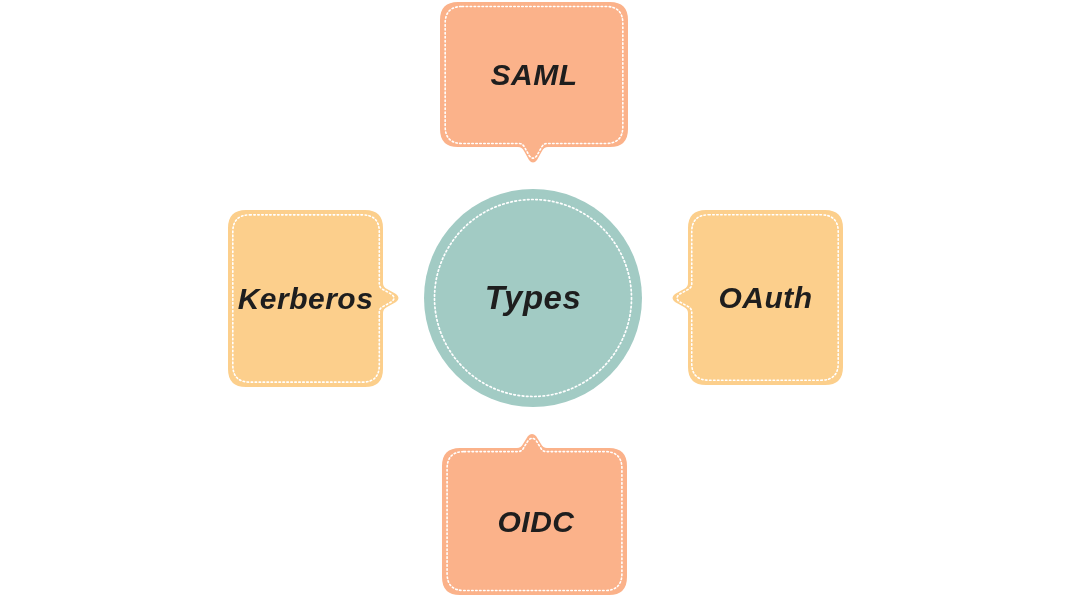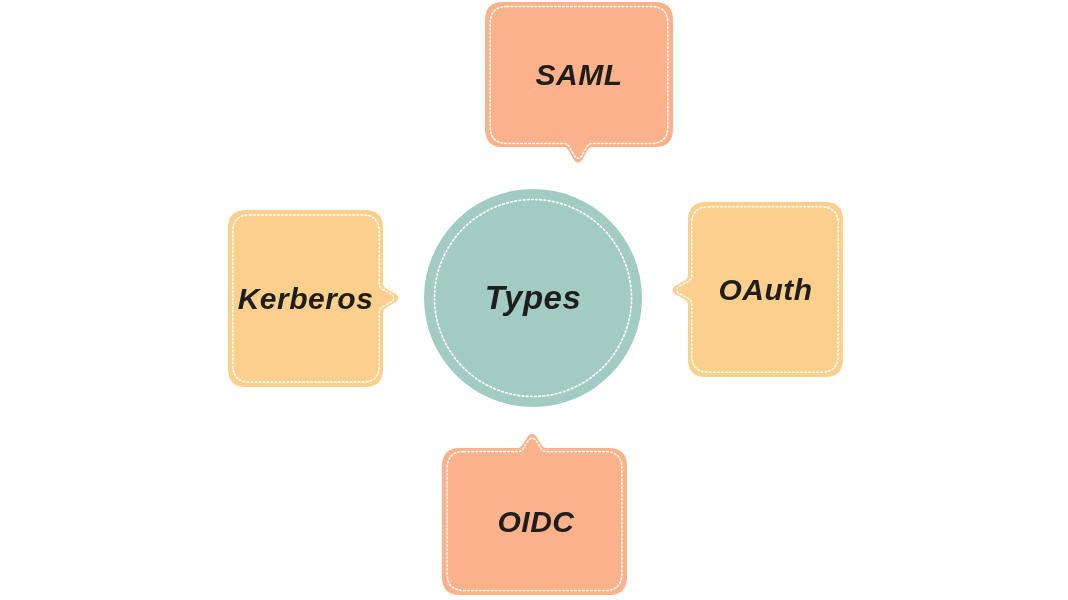--- a/index.html
+++ b/index.html
@@ -58,23 +58,23 @@
     justify-content: center;
     font-weight: bold;
     font-style: italic;
     font-size: 33px;
     line-height: 1.42;
     color: var(--text, #1e1e1e);
     text-align: right;
     letter-spacing: 0.5px;
   }
   
-  .node-saml     { left: 440px; top: 2px;   width: 188px; height: 162px; margin-left: 45px; }
+  .node-saml     { left: 440px; top: 2px;   width: 188px; height: 162px; }
   .node-kerberos { left: 228px; top: 210px; width: 175px; height: 177px; }
-  .node-oauth    { left: 669px; top: 202px; width: 174px; height: 175px; }
+  .node-oauth    { left: 669px; top: 210px; width: 174px; height: 175px; }
   .node-oidc     { left: 442px; top: 432px; width: 188px; height: 163px; }
   .center-node   { left: 423px; top: 188px; width: 220px; height: 220px; }
 </style>
 </head>
 <body>
 
 <div class="canvas">
 
   <div class="node node-saml bubble-salmon">
     <svg width="188" height="162" viewBox="0 0 188 162">

